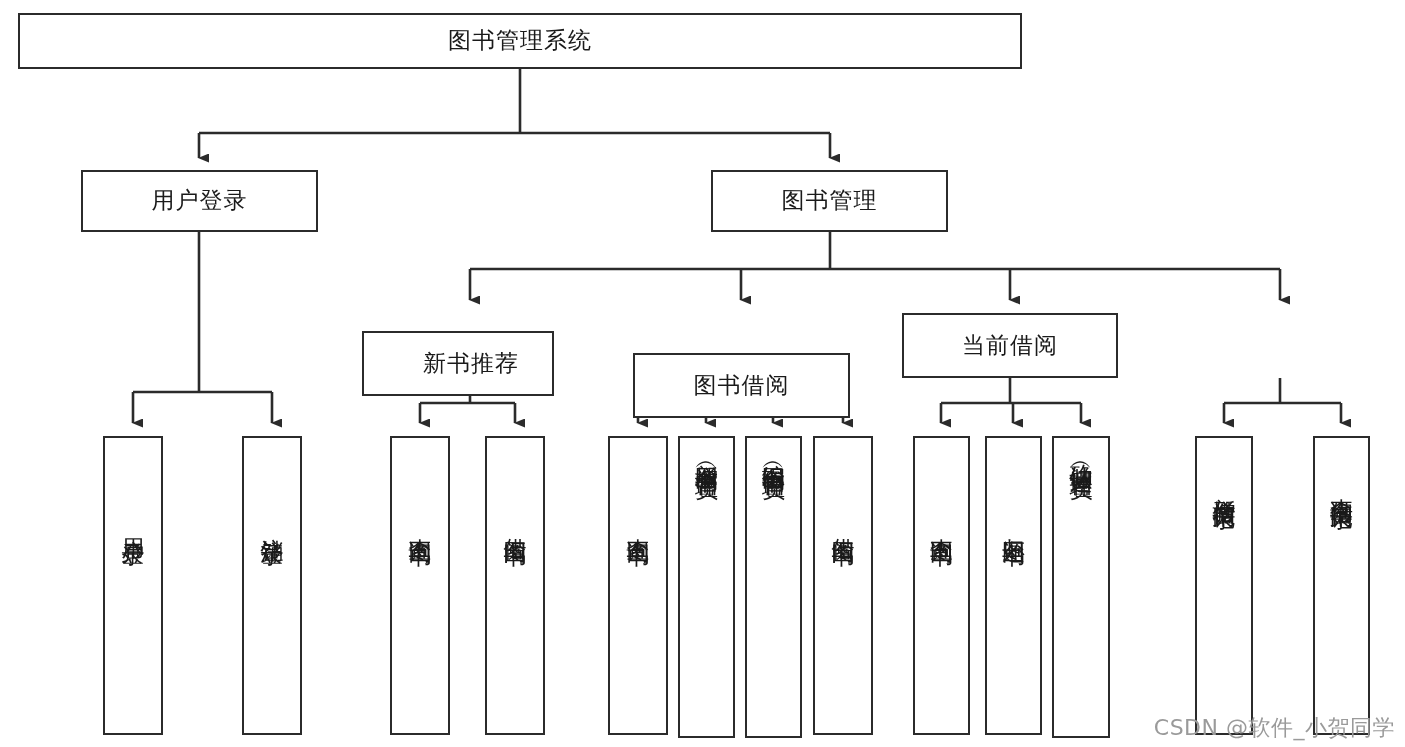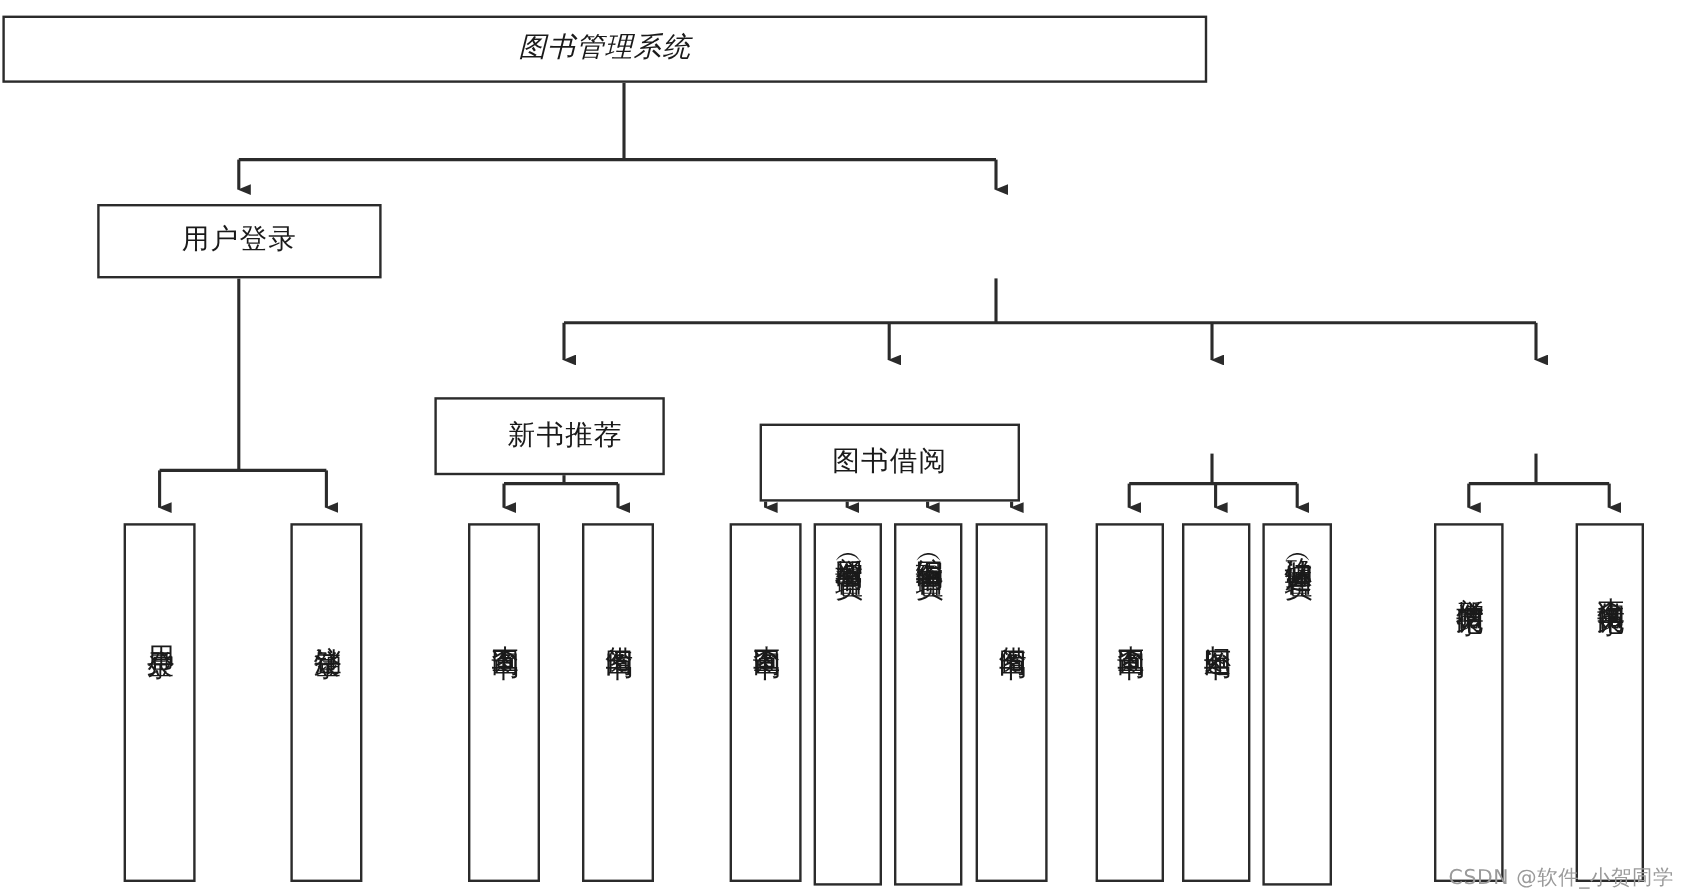--- a/index.html
+++ b/index.html
@@ -48,21 +48,21 @@
     font-size: 23px;
     color: #1a1a1a;
     line-height: 1.18;
     letter-spacing: 2px;
     white-space: nowrap;
   }
   .watermark {
     position: absolute;
     right: 10px;
     bottom: 4px;
-    font-size: 17px;
+    font-size: 22px;
     color: #9a9a9a;
     white-space: nowrap;
     letter-spacing: 0.5px;
   }
 </style>
 </head>
 <body>
 
 <div id="diagram-root">
 
@@ -123,33 +123,39 @@
     </g>
 
     <g stroke="#2b2b2b" stroke-width="2.6" fill="none">
       <path d="M 1280 378 L 1280 403"></path>
       <path d="M 1224 403 L 1341 403"></path>
       <path d="M 1224 403 L 1224 423" marker-end="url(#arrowhead)"></path>
       <path d="M 1341 403 L 1341 423" marker-end="url(#arrowhead)"></path>
     </g>
   </svg>
 
-  <div class="node-box" id="node-root" style="left: 2px; top: 13px; width: 1004px; height: 56px; font-style: italic;">
+  <div class="node-box" id="node-root" style="left: 18px; top: 13px; width: 1004px; height: 56px;">
     <span class="node-label-h">图书管理系统</span>
   </div>
 
   <div class="node-box" id="node-l2-0" style="left: 81px; top: 170px; width: 237px; height: 62px;">
     <span class="node-label-h">用户登录</span>
+  </div>
+  <div class="node-box" id="node-l2-1" style="left: 711px; top: 170px; width: 237px; height: 62px;">
+    <span class="node-label-h">图书管理</span>
   </div>
 
   <div class="node-box" id="node-l3-0" style="left: 362px; top: 331px; width: 192px; height: 65px; padding-left: 26px;">
     <span class="node-label-h">新书推荐</span>
   </div>
   <div class="node-box" id="node-l3-1" style="left: 633px; top: 313px; width: 217px; height: 65px; margin-top: 40px;">
     <span class="node-label-h">图书借阅</span>
+  </div>
+  <div class="node-box" id="node-l3-2" style="left: 902px; top: 313px; width: 216px; height: 65px;">
+    <span class="node-label-h">当前借阅</span>
   </div>
 
   <div class="node-box leaf" id="leaf-0" style="left: 103px; top: 436px; width: 60px; height: 299px; padding-top: 82px;">
     <span class="node-label-v">用户登录</span>
   </div>
   <div class="node-box leaf" id="leaf-1" style="left: 242px; top: 436px; width: 60px; height: 299px; padding-top: 82px;">
     <span class="node-label-v">注销登录</span>
   </div>
   <div class="node-box leaf" id="leaf-2" style="left: 390px; top: 436px; width: 60px; height: 299px; padding-top: 82px;">
     <span class="node-label-v">查询图书</span>

